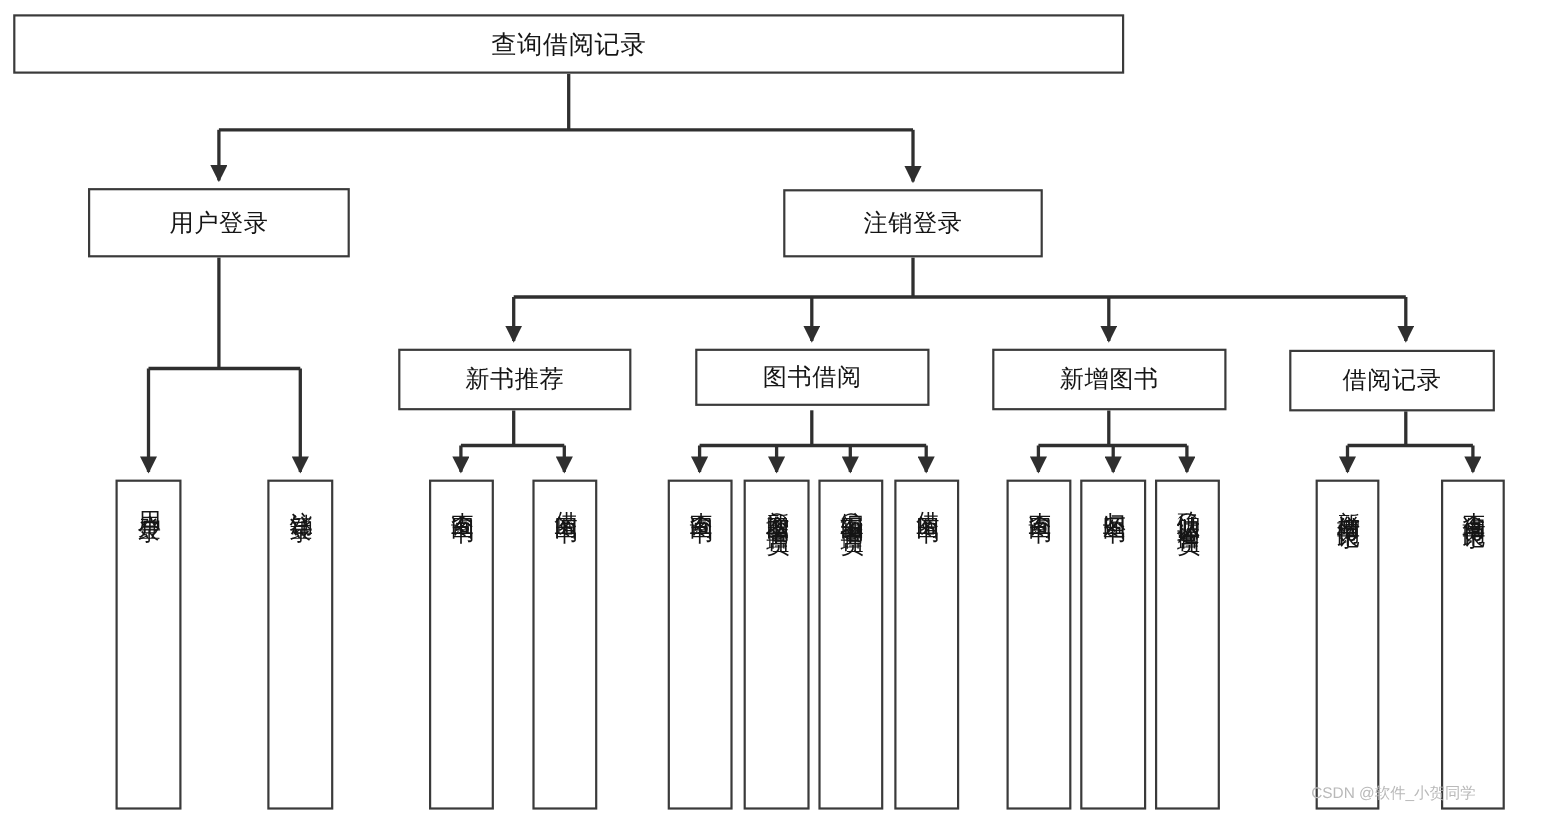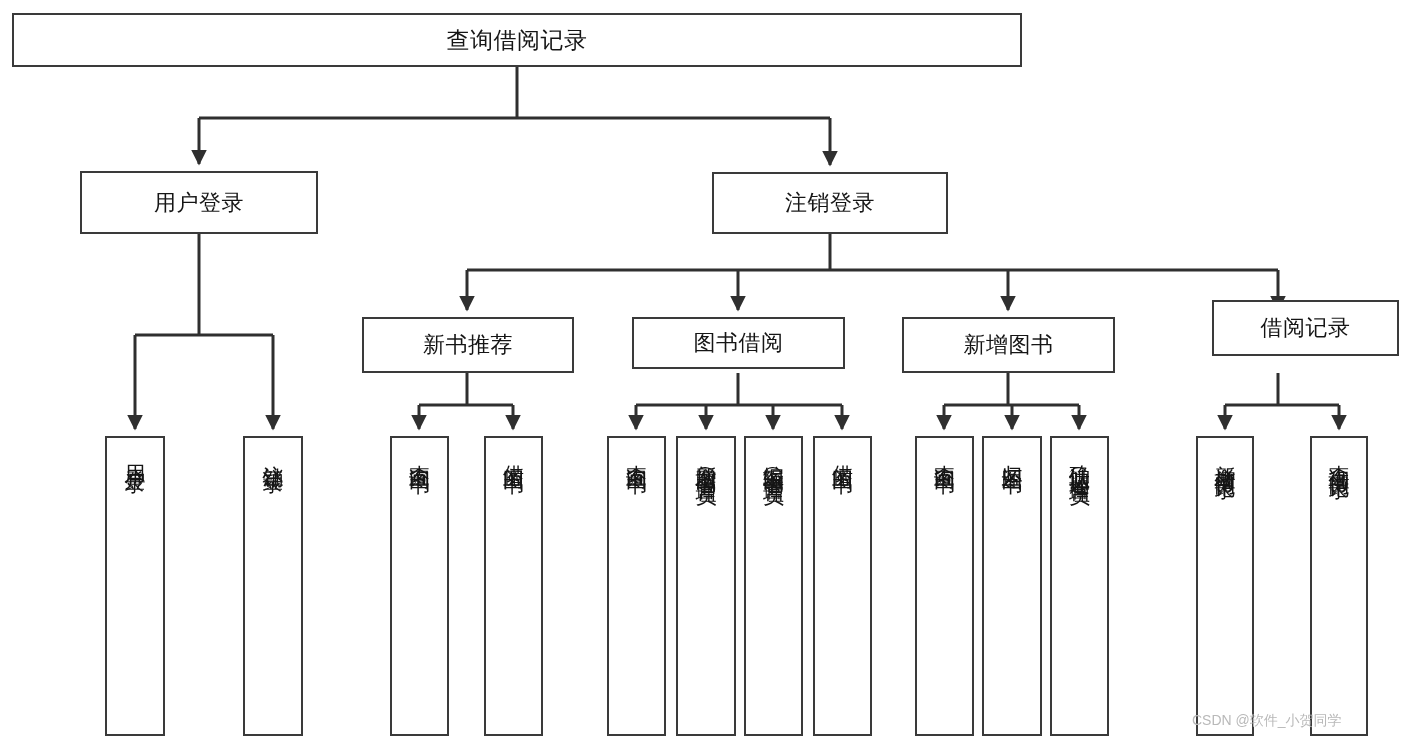--- a/index.html
+++ b/index.html
@@ -131,21 +131,21 @@
 
   <div class="node" style="left:362px;top:317px;width:212px;height:56px;text-align:right;">
     <span class="label">新书推荐</span>
   </div>
   <div class="node" style="left:632px;top:317px;width:213px;height:52px;">
     <span class="label">图书借阅</span>
   </div>
   <div class="node" style="left:902px;top:317px;width:213px;height:56px;">
     <span class="label">新增图书</span>
   </div>
-  <div class="node" style="left:1172px;top:300px;width:187px;height:56px;margin-left:40px;">
+  <div class="node" style="left:1172px;top:318px;width:187px;height:56px;">
     <span class="label">借阅记录</span>
   </div>
 
   <div class="node vertical" style="left:105px;top:436px;width:60px;height:300px;">
     <span class="label">用户登录</span>
   </div>
   <div class="node vertical" style="left:243px;top:436px;width:60px;height:300px;">
     <span class="label">注销登录</span>
   </div>
 

